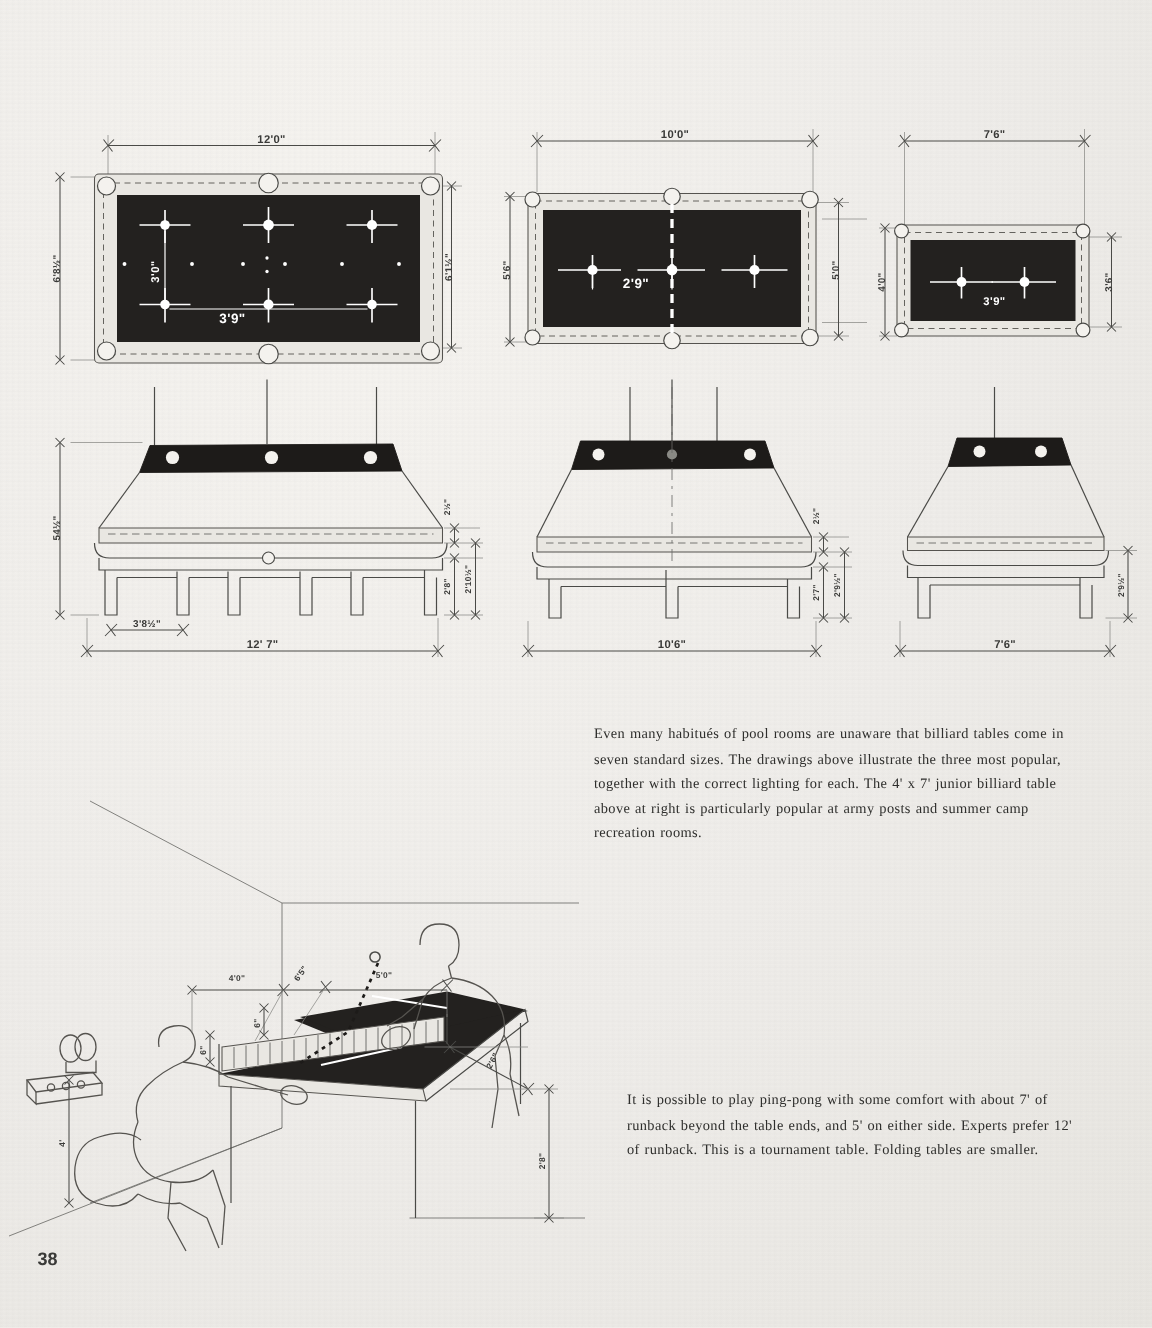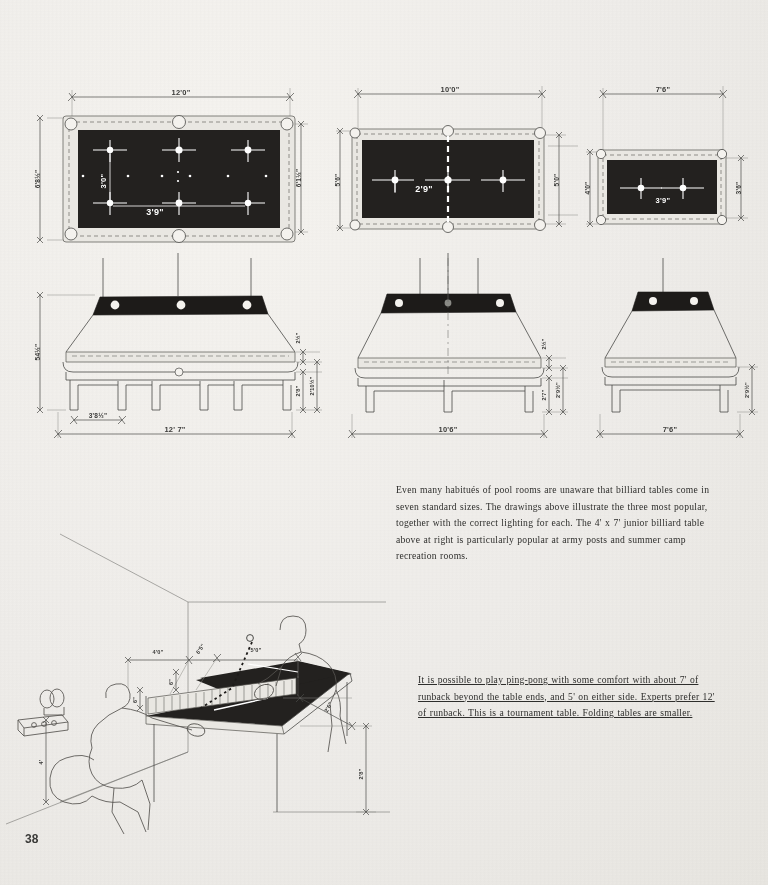--- a/index.html
+++ b/index.html
@@ -53,21 +53,21 @@
     position:absolute;
     font-family:"Liberation Serif", serif;
     font-size:9.6px;
     line-height:16.5px;
     color:#2e2e2c;
     letter-spacing:.25px;
     word-spacing:.6px;
   }
   .para p{margin:0;}
   #para-billiards{left:396px;top:463px;width:318px;margin-top:19px;}
-  #para-pingpong{left:418px;top:672px;width:300px;text-decoration:underline;}
+  #para-pingpong{left:418px;top:726px;width:300px;}
   #page-number{
     position:absolute;left:25px;top:832px;
     font-family:"Liberation Sans", sans-serif;
     font-size:12px;font-weight:700;color:#3a3a38;
   }
 </style>
 </head>
 <body>
 
 <div class="page">

